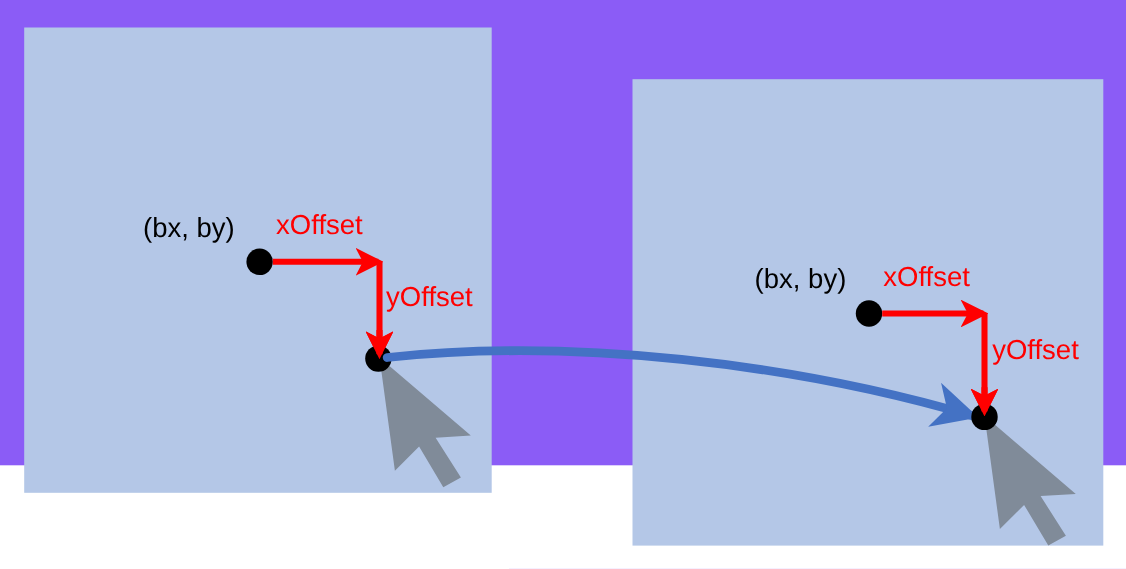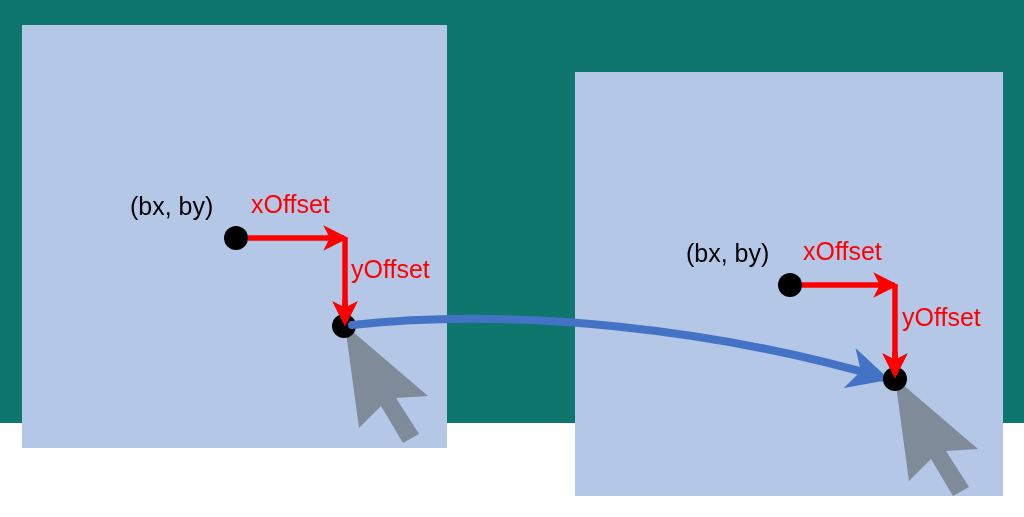--- a/index.html
+++ b/index.html
@@ -10,21 +10,21 @@
   body {
     width: 1024px;
     height: 517px;
     overflow: hidden;
     font-family: "Liberation Sans", sans-serif;
   }
   #diagram-root {
     position: relative;
     width: 1024px;
     height: 423px;
-    background: #0f766e;
+    background: #8b5cf6;
   }
   #diagram-svg {
     position: absolute;
     top: 0;
     left: 0;
     width: 1024px;
     height: 517px;
     display: block;
   }
   .panel-rect { }

